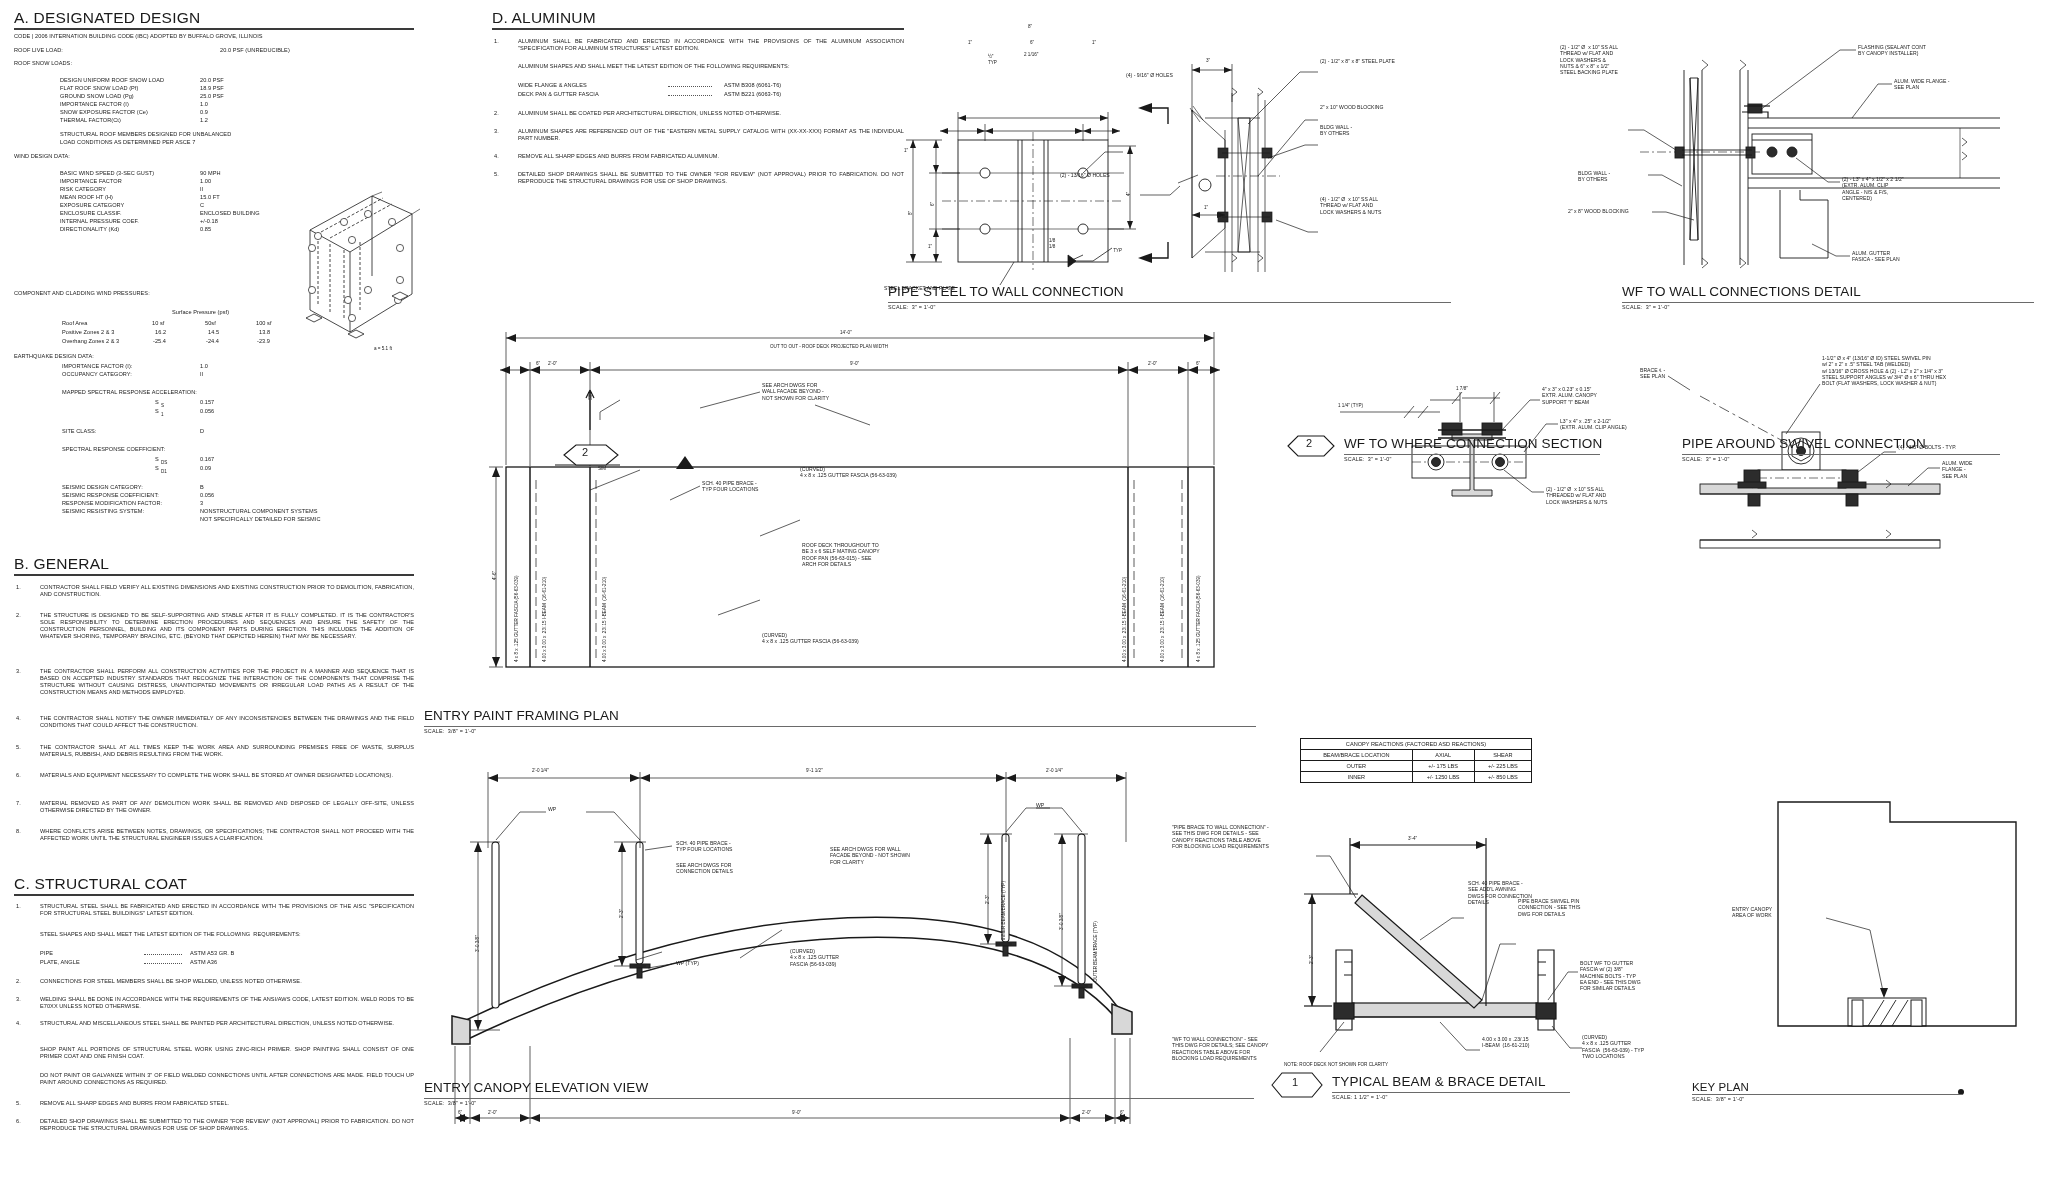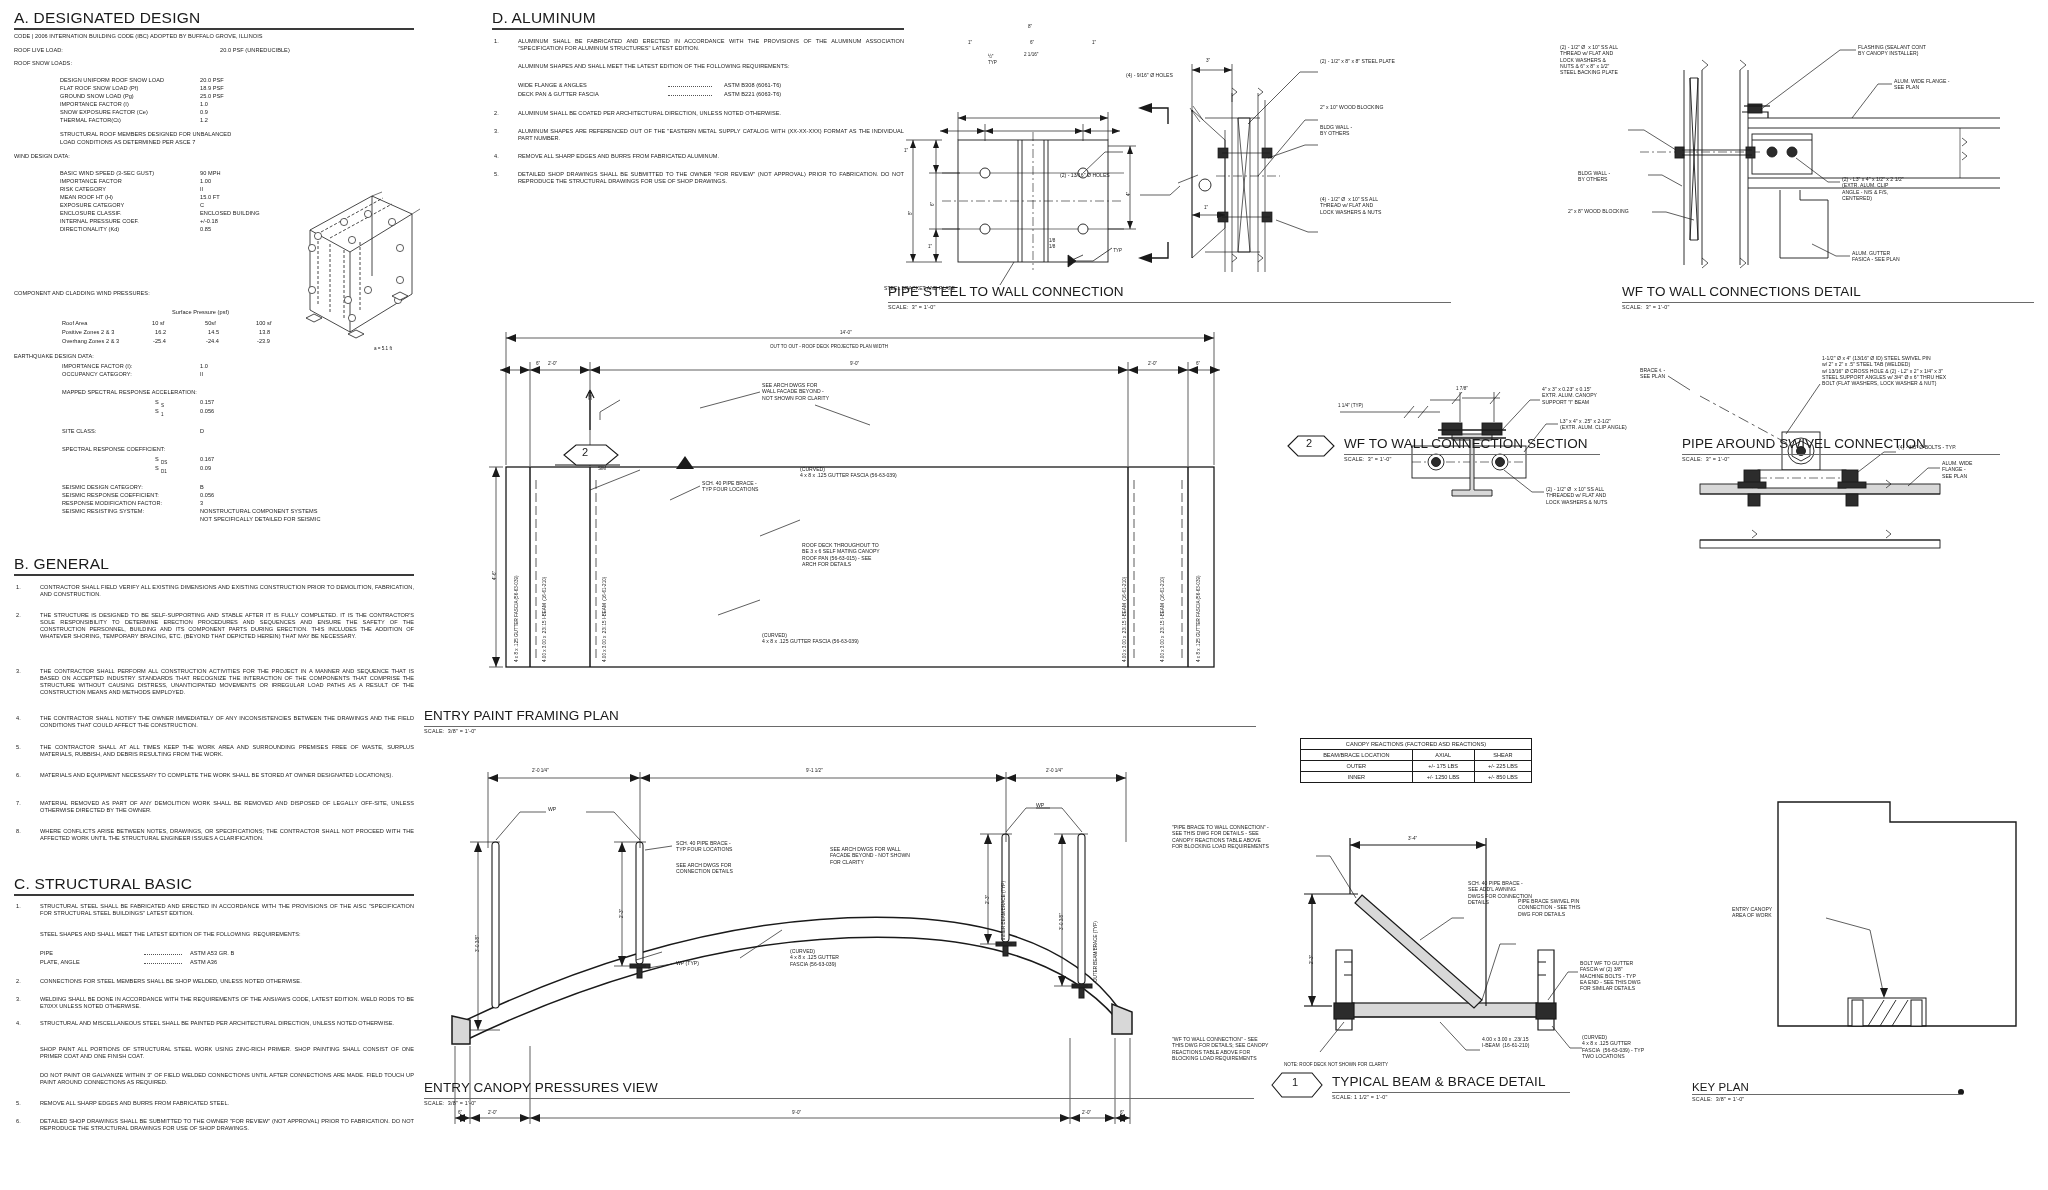--- a/index.html
+++ b/index.html
@@ -176,21 +176,21 @@
 <div class="t sm just" style="left:40px;top:715px;width:374px;">THE CONTRACTOR SHALL NOTIFY THE OWNER IMMEDIATELY OF ANY INCONSISTENCIES BETWEEN THE DRAWINGS AND THE FIELD CONDITIONS THAT COULD AFFECT THE CONSTRUCTION.</div>
 <div class="t sm" style="left:16px;top:744px;">5.</div>
 <div class="t sm just" style="left:40px;top:744px;width:374px;">THE CONTRACTOR SHALL AT ALL TIMES KEEP THE WORK AREA AND SURROUNDING PREMISES FREE OF WASTE, SURPLUS MATERIALS, RUBBISH, AND DEBRIS RESULTING FROM THE WORK.</div>
 <div class="t sm" style="left:16px;top:772px;">6.</div>
 <div class="t sm just" style="left:40px;top:772px;width:374px;">MATERIALS AND EQUIPMENT NECESSARY TO COMPLETE THE WORK SHALL BE STORED AT OWNER DESIGNATED LOCATION(S).</div>
 <div class="t sm" style="left:16px;top:800px;">7.</div>
 <div class="t sm just" style="left:40px;top:800px;width:374px;">MATERIAL REMOVED AS PART OF ANY DEMOLITION WORK SHALL BE REMOVED AND DISPOSED OF LEGALLY OFF-SITE, UNLESS OTHERWISE DIRECTED BY THE OWNER.</div>
 <div class="t sm" style="left:16px;top:828px;">8.</div>
 <div class="t sm just" style="left:40px;top:828px;width:374px;">WHERE CONFLICTS ARISE BETWEEN NOTES, DRAWINGS, OR SPECIFICATIONS; THE CONTRACTOR SHALL NOT PROCEED WITH THE AFFECTED WORK UNTIL THE STRUCTURAL ENGINEER ISSUES A CLARIFICATION.</div>
 
-<div class="t hdr" style="left:14px;top:874px;">C. STRUCTURAL BASIC</div>
+<div class="t hdr" style="left:14px;top:874px;">C. STRUCTURAL COAT</div>
 <div class="hdr-rule" style="left:14px;top:894px;width:400px;"></div>
 
 <div class="t sm" style="left:16px;top:903px;">1.</div>
 <div class="t sm just" style="left:40px;top:903px;width:374px;">STRUCTURAL STEEL SHALL BE FABRICATED AND ERECTED IN ACCORDANCE WITH THE PROVISIONS OF THE AISC "SPECIFICATION FOR STRUCTURAL STEEL BUILDINGS" LATEST EDITION.</div>
 <div class="t sm" style="left:40px;top:931px;">STEEL SHAPES AND SHALL MEET THE LATEST EDITION OF THE FOLLOWING  REQUIREMENTS:</div>
 <div class="t sm" style="left:40px;top:950px;">PIPE</div>
 <div class="ln hl" style="left:144px;top:954px;width:38px;border-top:1px dotted #555;background:none;"></div>
 <div class="t sm" style="left:190px;top:950px;">ASTM A53 GR. B</div>
 <div class="t sm" style="left:40px;top:959px;">PLATE, ANGLE</div>
 <div class="ln hl" style="left:144px;top:963px;width:38px;border-top:1px dotted #555;background:none;"></div>
@@ -640,21 +640,21 @@
 <div class="t sm5" style="left:1542px;top:386px;">4" x 3" x 0.23" x 0.15"
 EXTR. ALUM. CANOPY
 SUPPORT "I" BEAM</div>
 <div class="t sm5" style="left:1560px;top:418px;">L3" x 4" x .25" x 2-1/2"
 (EXTR. ALUM. CLIP ANGLE)</div>
 <div class="t sm5" style="left:1546px;top:486px;">(2) - 1/2" Ø  x 10" SS ALL
 THREADED w/ FLAT AND
 LOCK WASHERS &amp; NUTS</div>
 
 <div class="t" style="left:1306px;top:437px;font-size:11px;">2</div>
-<div class="t ttl" style="left:1344px;top:436px;">WF TO WALL CONNECTION SECTION</div>
+<div class="t ttl" style="left:1344px;top:436px;">WF TO WHERE CONNECTION SECTION</div>
 <div class="hdr-rule thin" style="left:1344px;top:454px;width:256px;"></div>
 <div class="t scale" style="left:1344px;top:456px;">SCALE:  3" = 1'-0"</div>
 
 <svg class="ovl">
   <g stroke="#1a1a1a" stroke-width="0.9" fill="none">
 
     <rect x="1700" y="484" width="240" height="10" fill="#d8d8d8"></rect>
     <line x1="1700" y1="494" x2="1940" y2="494"></line>
     <rect x="1700" y="540" width="240" height="8" fill="#fff"></rect>
     <line x1="1700" y1="540" x2="1940" y2="540"></line>
@@ -825,21 +825,21 @@
 <div class="t sm5" style="left:830px;top:846px;">SEE ARCH DWGS FOR WALL
 FACADE BEYOND - NOT SHOWN
 FOR CLARITY</div>
 <div class="t sm5" style="left:790px;top:948px;">(CURVED)
 4 x 8 x .125 GUTTER
 FASCIA (56-63-039)</div>
 
 <div class="t sm45 rot90" style="left:1001px;top:940px;">INNER BEAM/BRACE (TYP)</div>
 <div class="t sm45 rot90" style="left:1093px;top:982px;">OUTER BEAM/BRACE (TYP)</div>
 
-<div class="t ttl" style="left:424px;top:1080px;">ENTRY CANOPY PRESSURES VIEW</div>
+<div class="t ttl" style="left:424px;top:1080px;">ENTRY CANOPY ELEVATION VIEW</div>
 <div class="hdr-rule thin" style="left:424px;top:1098px;width:830px;"></div>
 <div class="t scale" style="left:424px;top:1100px;">SCALE:  3/8" = 1'-0"</div>
 
 <table class="reac" style="left:1300px;top:738px;width:232px;">
   <tbody>
         <tr>
           <td colspan="3">CANOPY REACTIONS (FACTORED ASD REACTIONS)</td>
         </tr>
   <tr>
     <td class="hd">BEAM/BRACE LOCATION</td>

